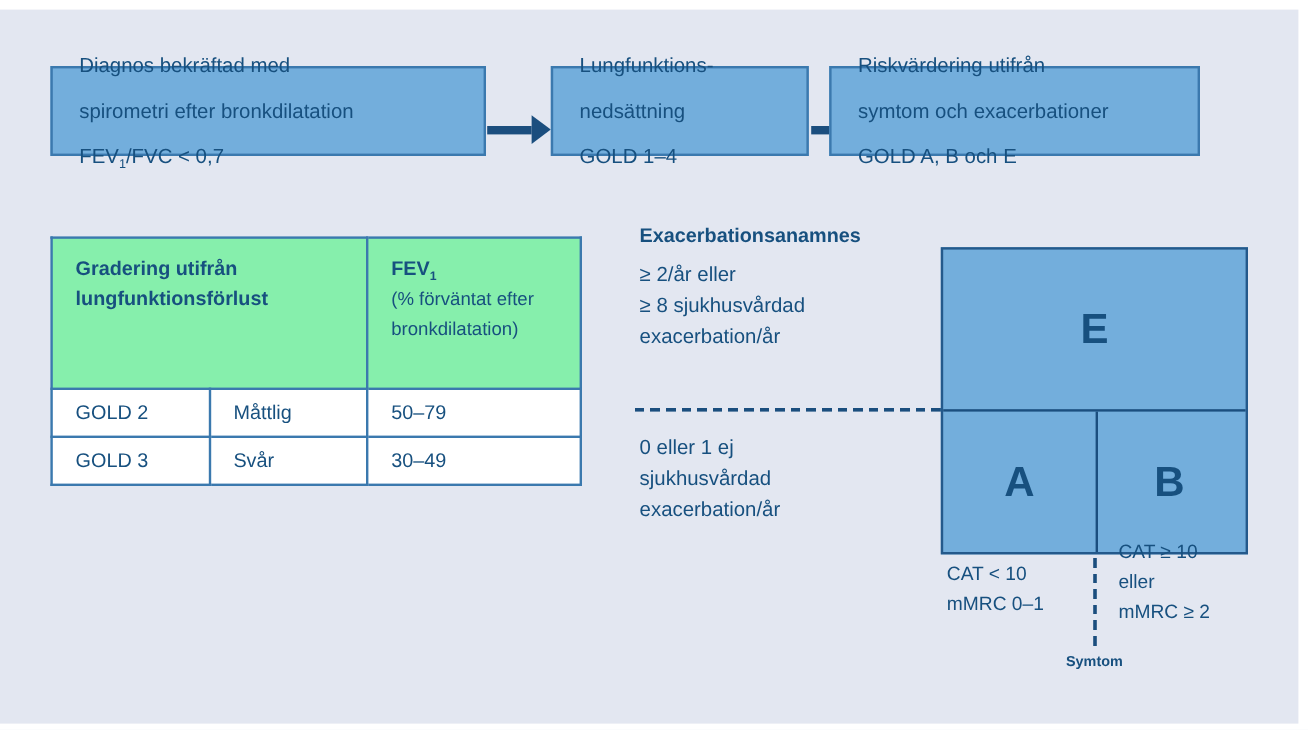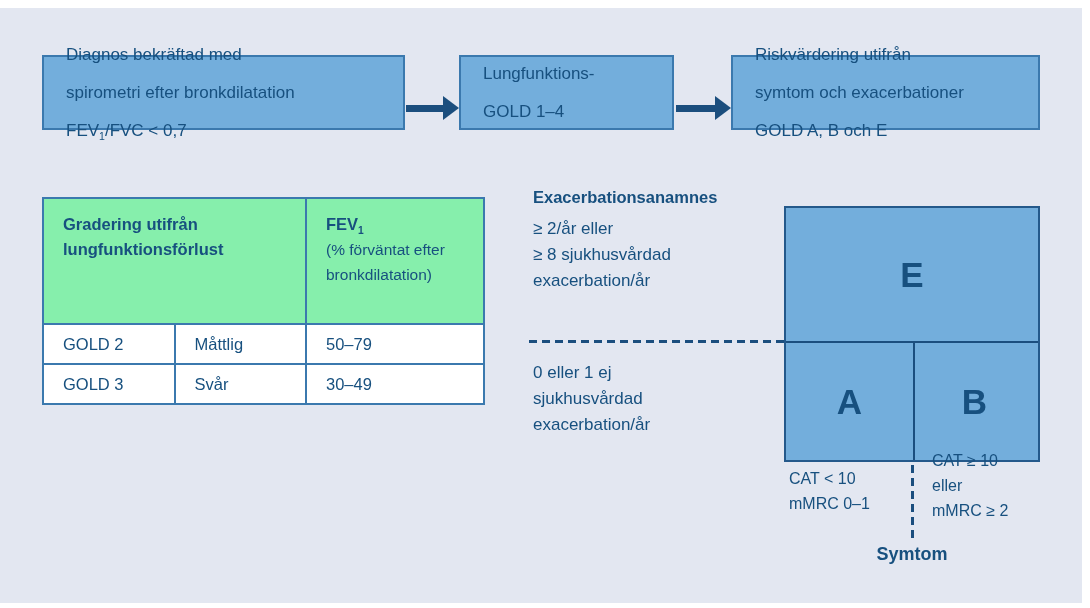--- a/index.html
+++ b/index.html
@@ -63,21 +63,21 @@
   .risk-grid .hline { position:absolute; left:0; right:0; top:133px; height:2px; background:#1B4E7E; }
   .risk-grid .vline { position:absolute; left:127px; top:135px; bottom:0; width:2px; background:#1B4E7E; }
   .cell { position:absolute; display:flex; align-items:center; justify-content:center;
           font-size:35px; font-weight:bold; color:#17507F; }
   .cell-e { left:0; right:0; top:0; height:133px; }
   .cell-a { left:0; width:127px; top:135px; bottom:0; }
   .cell-b { right:0; width:127px; top:135px; bottom:0; }
   .cat { position:absolute; font-size:16px; line-height:25px; color:#17507F; }
   .axis-label {
     position:absolute; left:784px; top:544px; width:256px; text-align:center;
-    font-size:18px; font-weight:bold; color:#17507F;
+    font-size:12px; font-weight:bold; color:#17507F;
   }
 </style>
 </head>
 <body>
 
 <div class="canvas">
   <div class="panel"></div>
 
   <div class="flowbox" style="left:42px; width:363px;">
     <span class="line">Diagnos bekräftad med</span>
@@ -85,29 +85,30 @@
     <span class="line"><span>FEV</span><sub class="fevsub">1</sub><span>/FVC &lt; 0,7</span></span>
   </div>
 
   <div class="arrow" style="left:406px;">
     <div class="shaft" style="width:37px;"></div>
     <div class="head"></div>
   </div>
 
   <div class="flowbox" style="left:459px; width:215px;">
     <span class="line">Lungfunktions-</span>
+    <span class="line">nedsättning</span>
     <span class="line">GOLD 1–4</span>
   </div>
 
   <div class="arrow" style="left:676px;">
     <div class="shaft" style="width:39px;"></div>
     <div class="head"></div>
   </div>
 
-  <div class="flowbox" style="left:731px; width:309px;">
+  <div class="flowbox" style="left:691px; width:309px;">
     <span class="line">Riskvärdering utifrån</span>
     <span class="line">symtom och exacerbationer</span>
     <span class="line">GOLD A, B och E</span>
   </div>
 
   <table class="gold">
     <tbody>
         <tr>
       <th colspan="2" style="width:263px;">Gradering utifrån lungfunktionsförlust</th>
       <th class="colC"><span>FEV</span><sub class="fevsub">1</sub><span class="note">(% förväntat efter bronkdilatation)</span></th>

